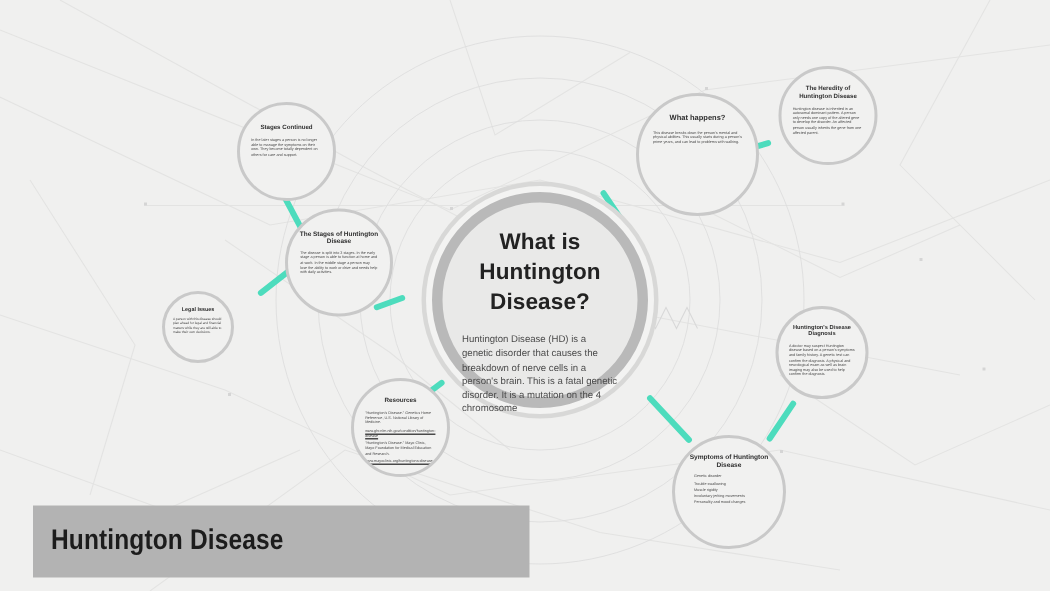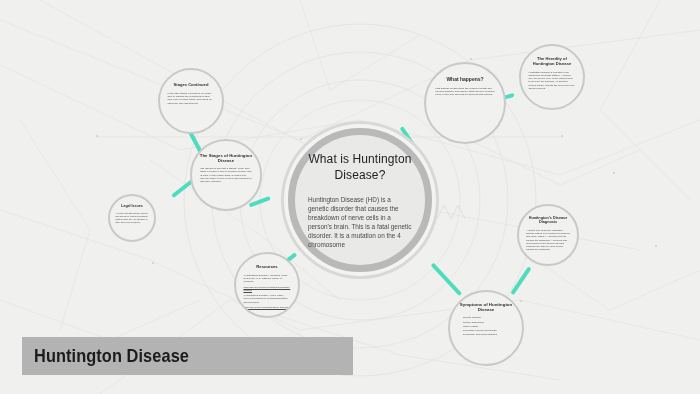--- a/index.html
+++ b/index.html
@@ -21,21 +21,21 @@
   
   #center-node{
     position:absolute;left:288px;top:128px;width:144px;height:144px;
     border-radius:50%;
     background:#e9e9e8;
     border:7px solid #b9b9b9;
     box-shadow:0 0 0 4px #f3f3f2, 0 0 0 7px #d8d8d7;
     box-sizing:border-box;
     display:flex;flex-direction:column;align-items:center;
   }
-  #center-node .ttl{font-size:12px;font-weight:normal;text-align:center;
+  #center-node .ttl{font-size:15px;font-weight:bold;text-align:center;
         line-height:1.32;margin-top:17px;color:#222;letter-spacing:.1px;}
   #center-node .bod{font-size:6.4px;line-height:1.42;color:#4a4a4a;
         margin-top:11px;width:104px;text-align:left;}
 
   
   .sat .ttl{font-size:4.4px;margin-top:10px;width:80%;}
   .sat .bod{font-size:2.5px;margin-top:4px;width:76%;text-align:left;}
   .sat .bod p{margin:0 0 2px 0;}
   .sat .bod ul{margin:0;padding-left:4px;list-style:none;}
   .sat .bod li{margin:0 0 1px 0;}
@@ -56,21 +56,21 @@
   #n-resources .ttl{font-size:4.2px;margin-top:11px;}
   #n-diagnosis{left:517px;top:204px;width:62px;height:62px;}
   #n-diagnosis .ttl{font-size:3.8px;margin-top:10px;}
   #n-symptoms{left:448px;top:290px;width:76px;height:76px;}
   #n-symptoms .ttl{font-size:4.4px;margin-top:10px;}
 
   
   .conn{position:absolute;background:#4ddcbd;border-radius:2px;transform-origin:0 50%;}
 
   
-  #title-banner{position:absolute;left:22px;top:337px;width:331px;height:38px;
+  #title-banner{position:absolute;left:22px;top:337px;width:331px;height:48px;
     background:#b3b3b3;display:flex;align-items:center;}
   #title-banner .t{font-size:19px;font-weight:bold;color:#1c1c1c;
     margin-left:12px;letter-spacing:.1px;
     font-family:"Liberation Sans Narrow","Liberation Sans",sans-serif;
     transform:scaleX(.86);transform-origin:left center;}
 </style>
 </head>
 <body>
 
 <svg class="bg-net" viewBox="0 0 700 394" xmlns="http://www.w3.org/2000/svg">

